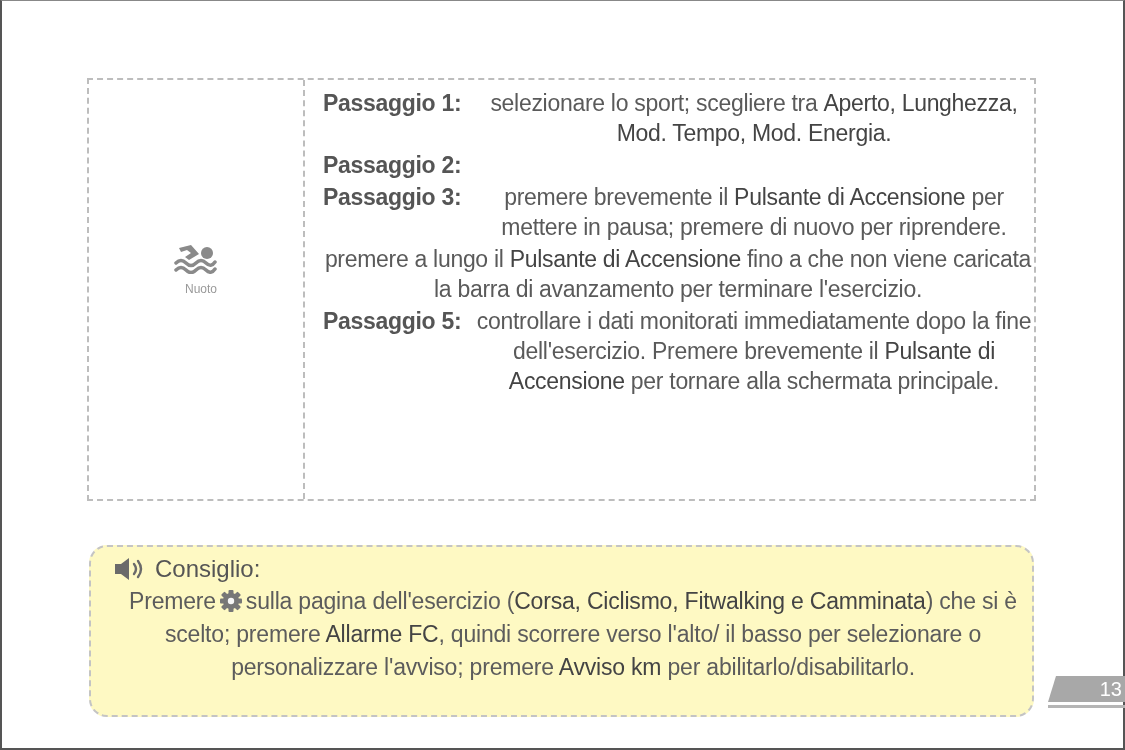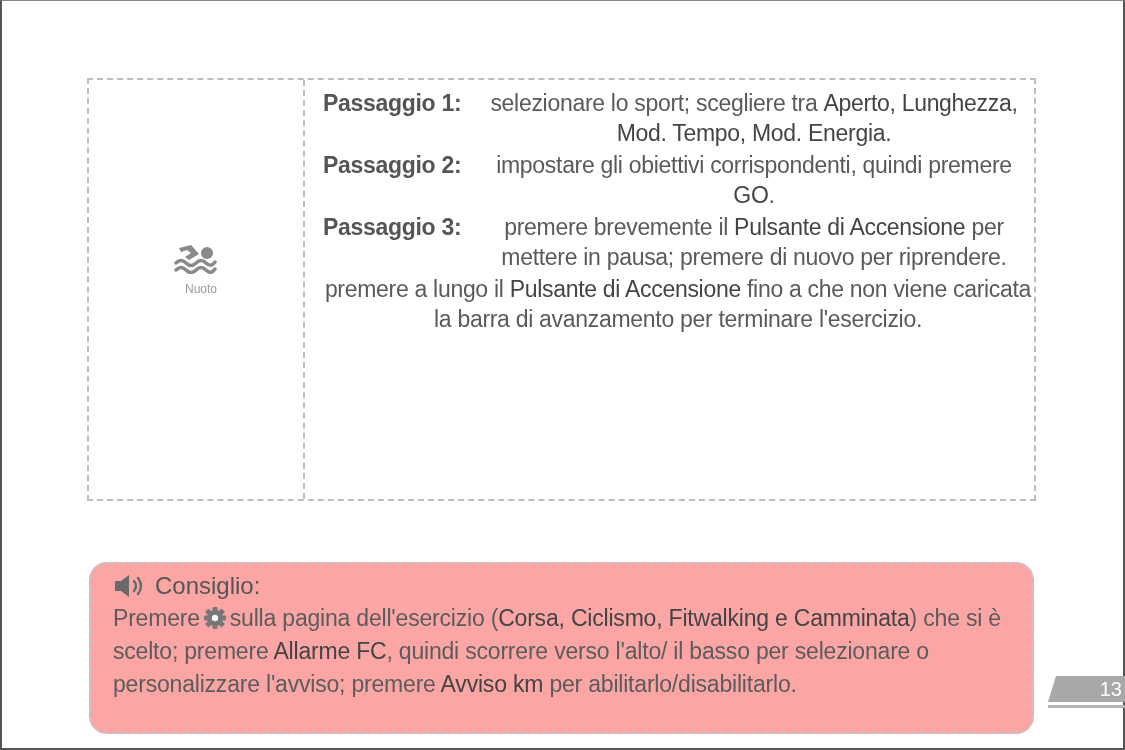--- a/index.html
+++ b/index.html
@@ -38,25 +38,26 @@
     position: absolute; left: 234px; top: 8px; width: 710px;
     font-size: 23px; line-height: 30px; color: #5a5a5a;
     letter-spacing: -0.3px;
   }
   .step { display: flex; }
   .step + .step { margin-top: 2px; }
   .step-label { width: 152px; flex: 0 0 152px; white-space: nowrap; color: #555; font-weight: bold; }
   .step-text { flex: 1; font-weight: 300; text-align: center; }
   .step-text b { font-weight: normal; color: #444; }
   .tip-box {
-    position: absolute; left: 89px; top: 562px; width: 945px; height: 172px;
+    position: absolute; left: 89px; top: 545px; width: 945px; height: 172px;
     box-sizing: border-box;
     border: 2px dashed #c4c4c4;
     border-radius: 18px;
-    background: #fca5a5;
+    background: #fef9c3;
+    text-align: center;
   }
   .tip-header {
     position: absolute; left: 22px; top: 8px; display: flex; align-items: center;
     font-size: 24px; color: #555;
   }
   .speaker-icon { width: 34px; height: 24px; margin-right: 8px; }
   .tip-body {
     position: absolute; left: 22px; top: 38px; width: 920px;
     font-size: 23px; line-height: 33px; color: #5c5c5c;
     letter-spacing: -0.2px;
@@ -91,28 +92,31 @@
     <div class="sport-label">Nuoto</div>
   </div>
 
   <div class="steps" id="steps">
       <div class="step">
         <div class="step-label">Passaggio 1:</div>
         <div class="step-text"><span>selezionare lo sport; scegliere tra </span><b>Aperto, Lunghezza, Mod. Tempo, Mod. Energia.</b></div>
       </div>
       <div class="step">
         <div class="step-label">Passaggio 2:</div>
-        <div class="step-text"><span>impostare gli obiettivi corrispondenti, quindi premere </span><b>GO</b><span>.</span></div>
       </div>
       <div class="step">
         <div class="step-label">Passaggio 3:</div>
         <div class="step-text"><span>premere brevemente il </span><b>Pulsante di Accensione</b><span> per mettere in pausa; premere di nuovo per riprendere.</span></div>
       </div>
       <div class="step">
         <div class="step-text"><span>premere a lungo il </span><b>Pulsante di Accensione</b><span> fino a che non viene caricata la barra di avanzamento per terminare l'esercizio.</span></div>
+      </div>
+      <div class="step">
+        <div class="step-label">Passaggio 5:</div>
+        <div class="step-text"><span>controllare i dati monitorati immediatamente dopo la fine dell'esercizio. Premere brevemente il </span><b>Pulsante di Accensione</b><span> per tornare alla schermata principale.</span></div>
       </div>
     </div>
 </div>
 
 <div class="tip-box">
   <div class="tip-header">
     <svg class="speaker-icon" viewBox="0 0 34 24">
       <path d="M2 7 H8 L16 1 V23 L8 17 H2 Z" fill="#6a6a6a"></path>
       <path d="M21 7 Q25 12 21 17" stroke="#6a6a6a" stroke-width="2.4" fill="none" stroke-linecap="round"></path>
       <path d="M25 4 Q31 12 25 20" stroke="#6a6a6a" stroke-width="2.4" fill="none" stroke-linecap="round"></path>

